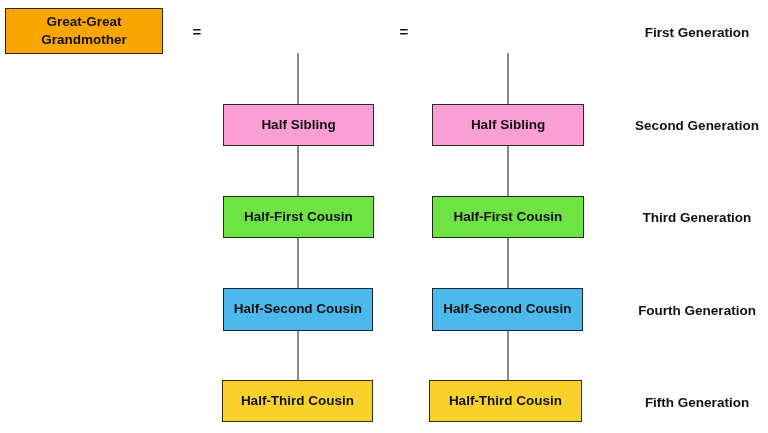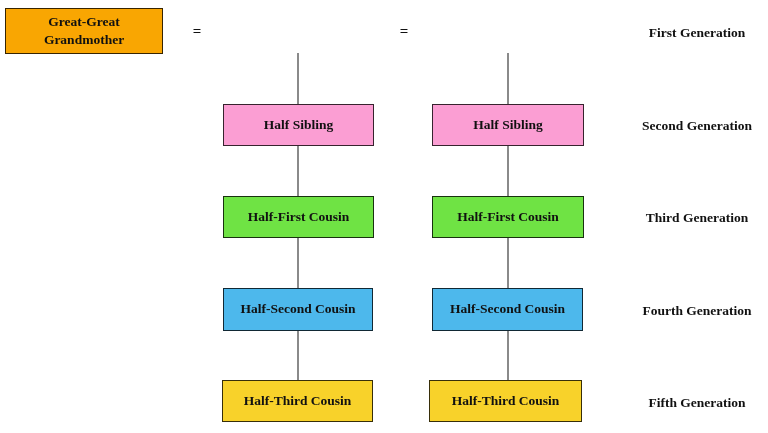--- a/index.html
+++ b/index.html
@@ -1,21 +1,21 @@
 <!DOCTYPE html>
 <html><head>
 <meta charset="utf-8">
 <style>
   html, body { margin: 0; padding: 0; background: #ffffff; }
   #canvas {
     position: relative;
     width: 768px;
     height: 433px;
     background: #ffffff;
-    font-family: Liberation Serif, serif;
+    font-family: Liberation Sans, sans-serif;
     overflow: hidden;
   }
   .node {
     position: absolute;
     box-sizing: border-box;
     border: 1.5px solid rgba(0,0,0,0.78);
     display: flex;
     align-items: center;
     justify-content: center;
     text-align: center;

